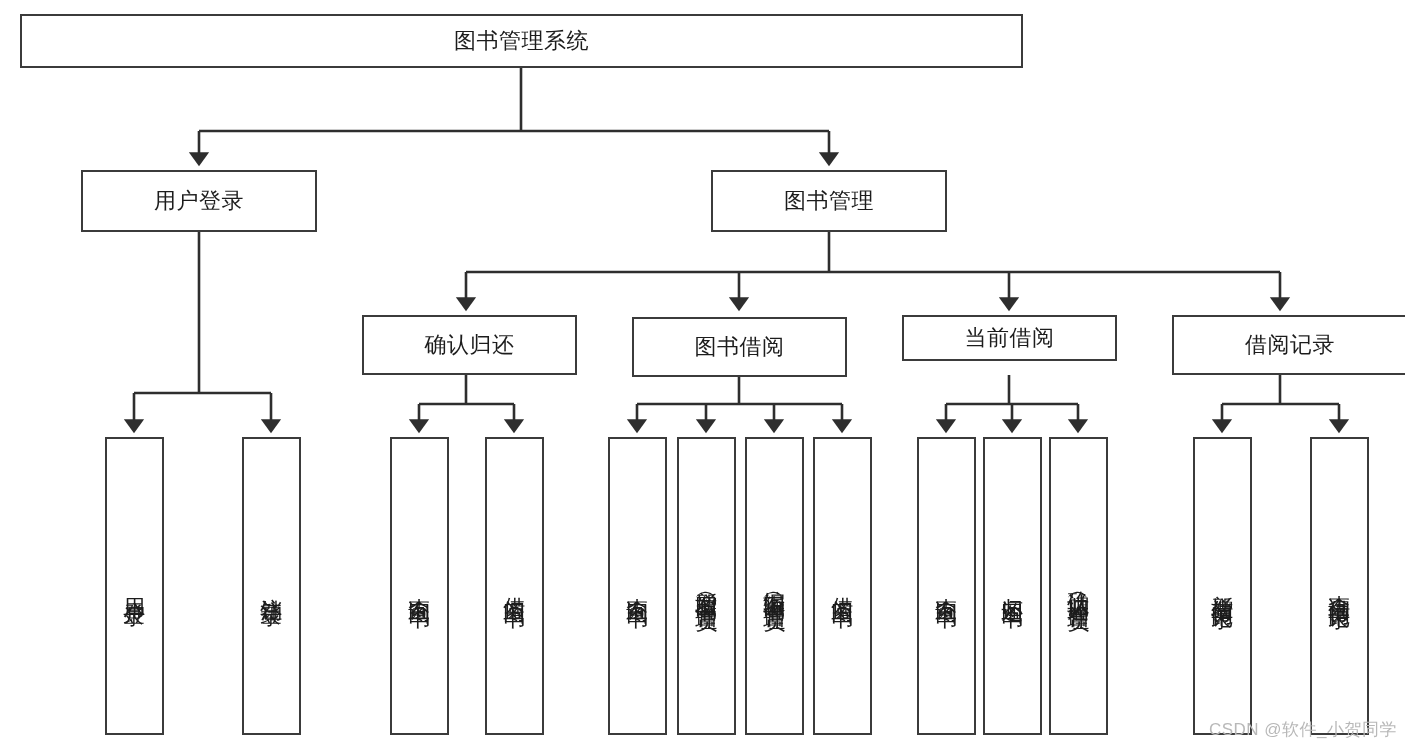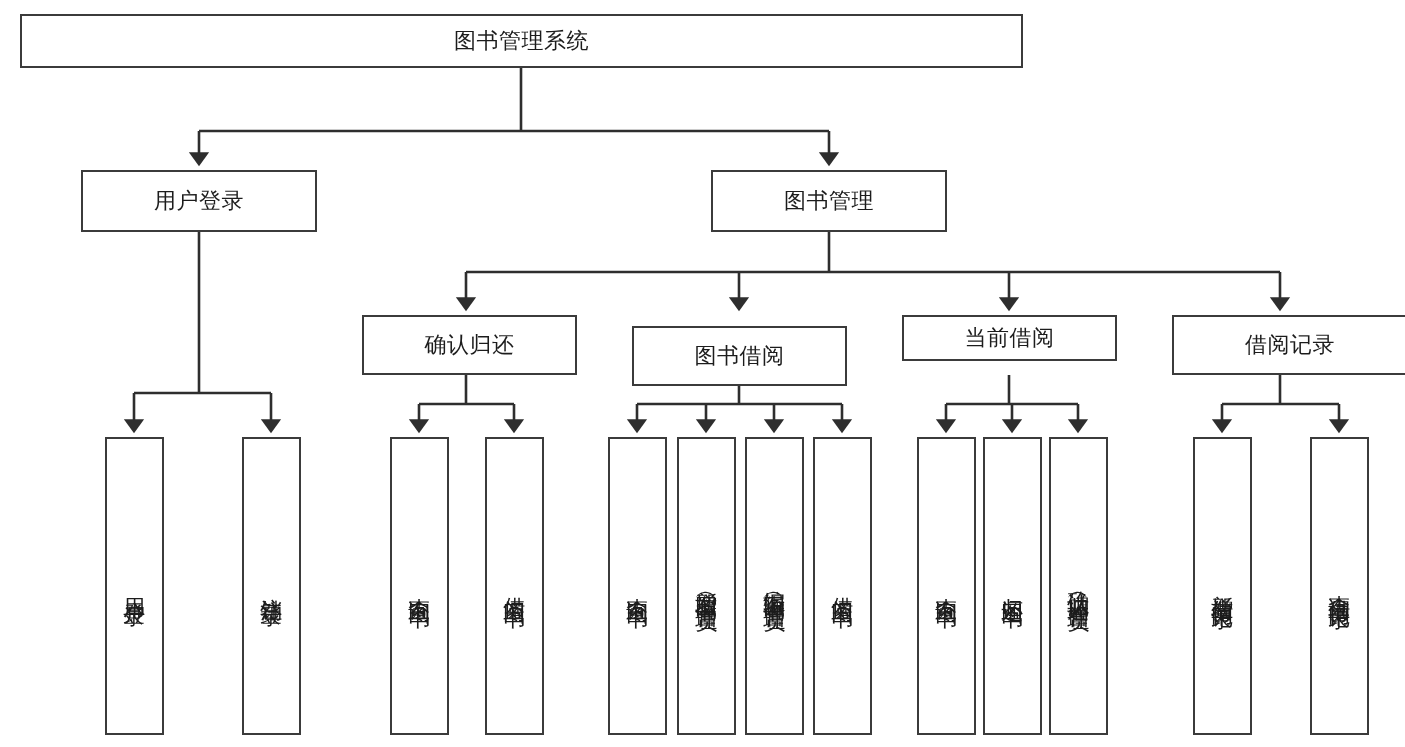--- a/index.html
+++ b/index.html
@@ -129,21 +129,21 @@
   <div class="node h" style="left:81px; top:170px; width:236px; height:62px;">
     <span>用户登录</span>
   </div>
   <div class="node h" style="left:711px; top:170px; width:236px; height:62px;">
     <span>图书管理</span>
   </div>
 
   <div class="node h" style="left:362px; top:315px; width:215px; height:60px;">
     <span>确认归还</span>
   </div>
-  <div class="node h" style="left:632px; top:326px; width:215px; height:60px;">
+  <div class="node h" style="left:632px; top:317px; width:215px; height:60px;">
     <span>图书借阅</span>
   </div>
   <div class="node h" style="left:902px; top:315px; width:215px; height:46px;">
     <span>当前借阅</span>
   </div>
   <div class="node h" style="left:1172px; top:315px; width:236px; height:60px;">
     <span>借阅记录</span>
   </div>
 
   <div class="node v" style="left:105px; top:437px; width:59px; height:298px;">
@@ -183,14 +183,15 @@
     <span>确认归还（管理员）</span>
   </div>
 
   <div class="node v" style="left:1193px; top:437px; width:59px; height:298px;">
     <span>新增借阅记录</span>
   </div>
   <div class="node v" style="left:1310px; top:437px; width:59px; height:298px;">
     <span>查询借阅记录</span>
   </div>
 
+  <div class="watermark">CSDN @软件_小贺同学</div>
 
 </div>
 
 </body></html>

